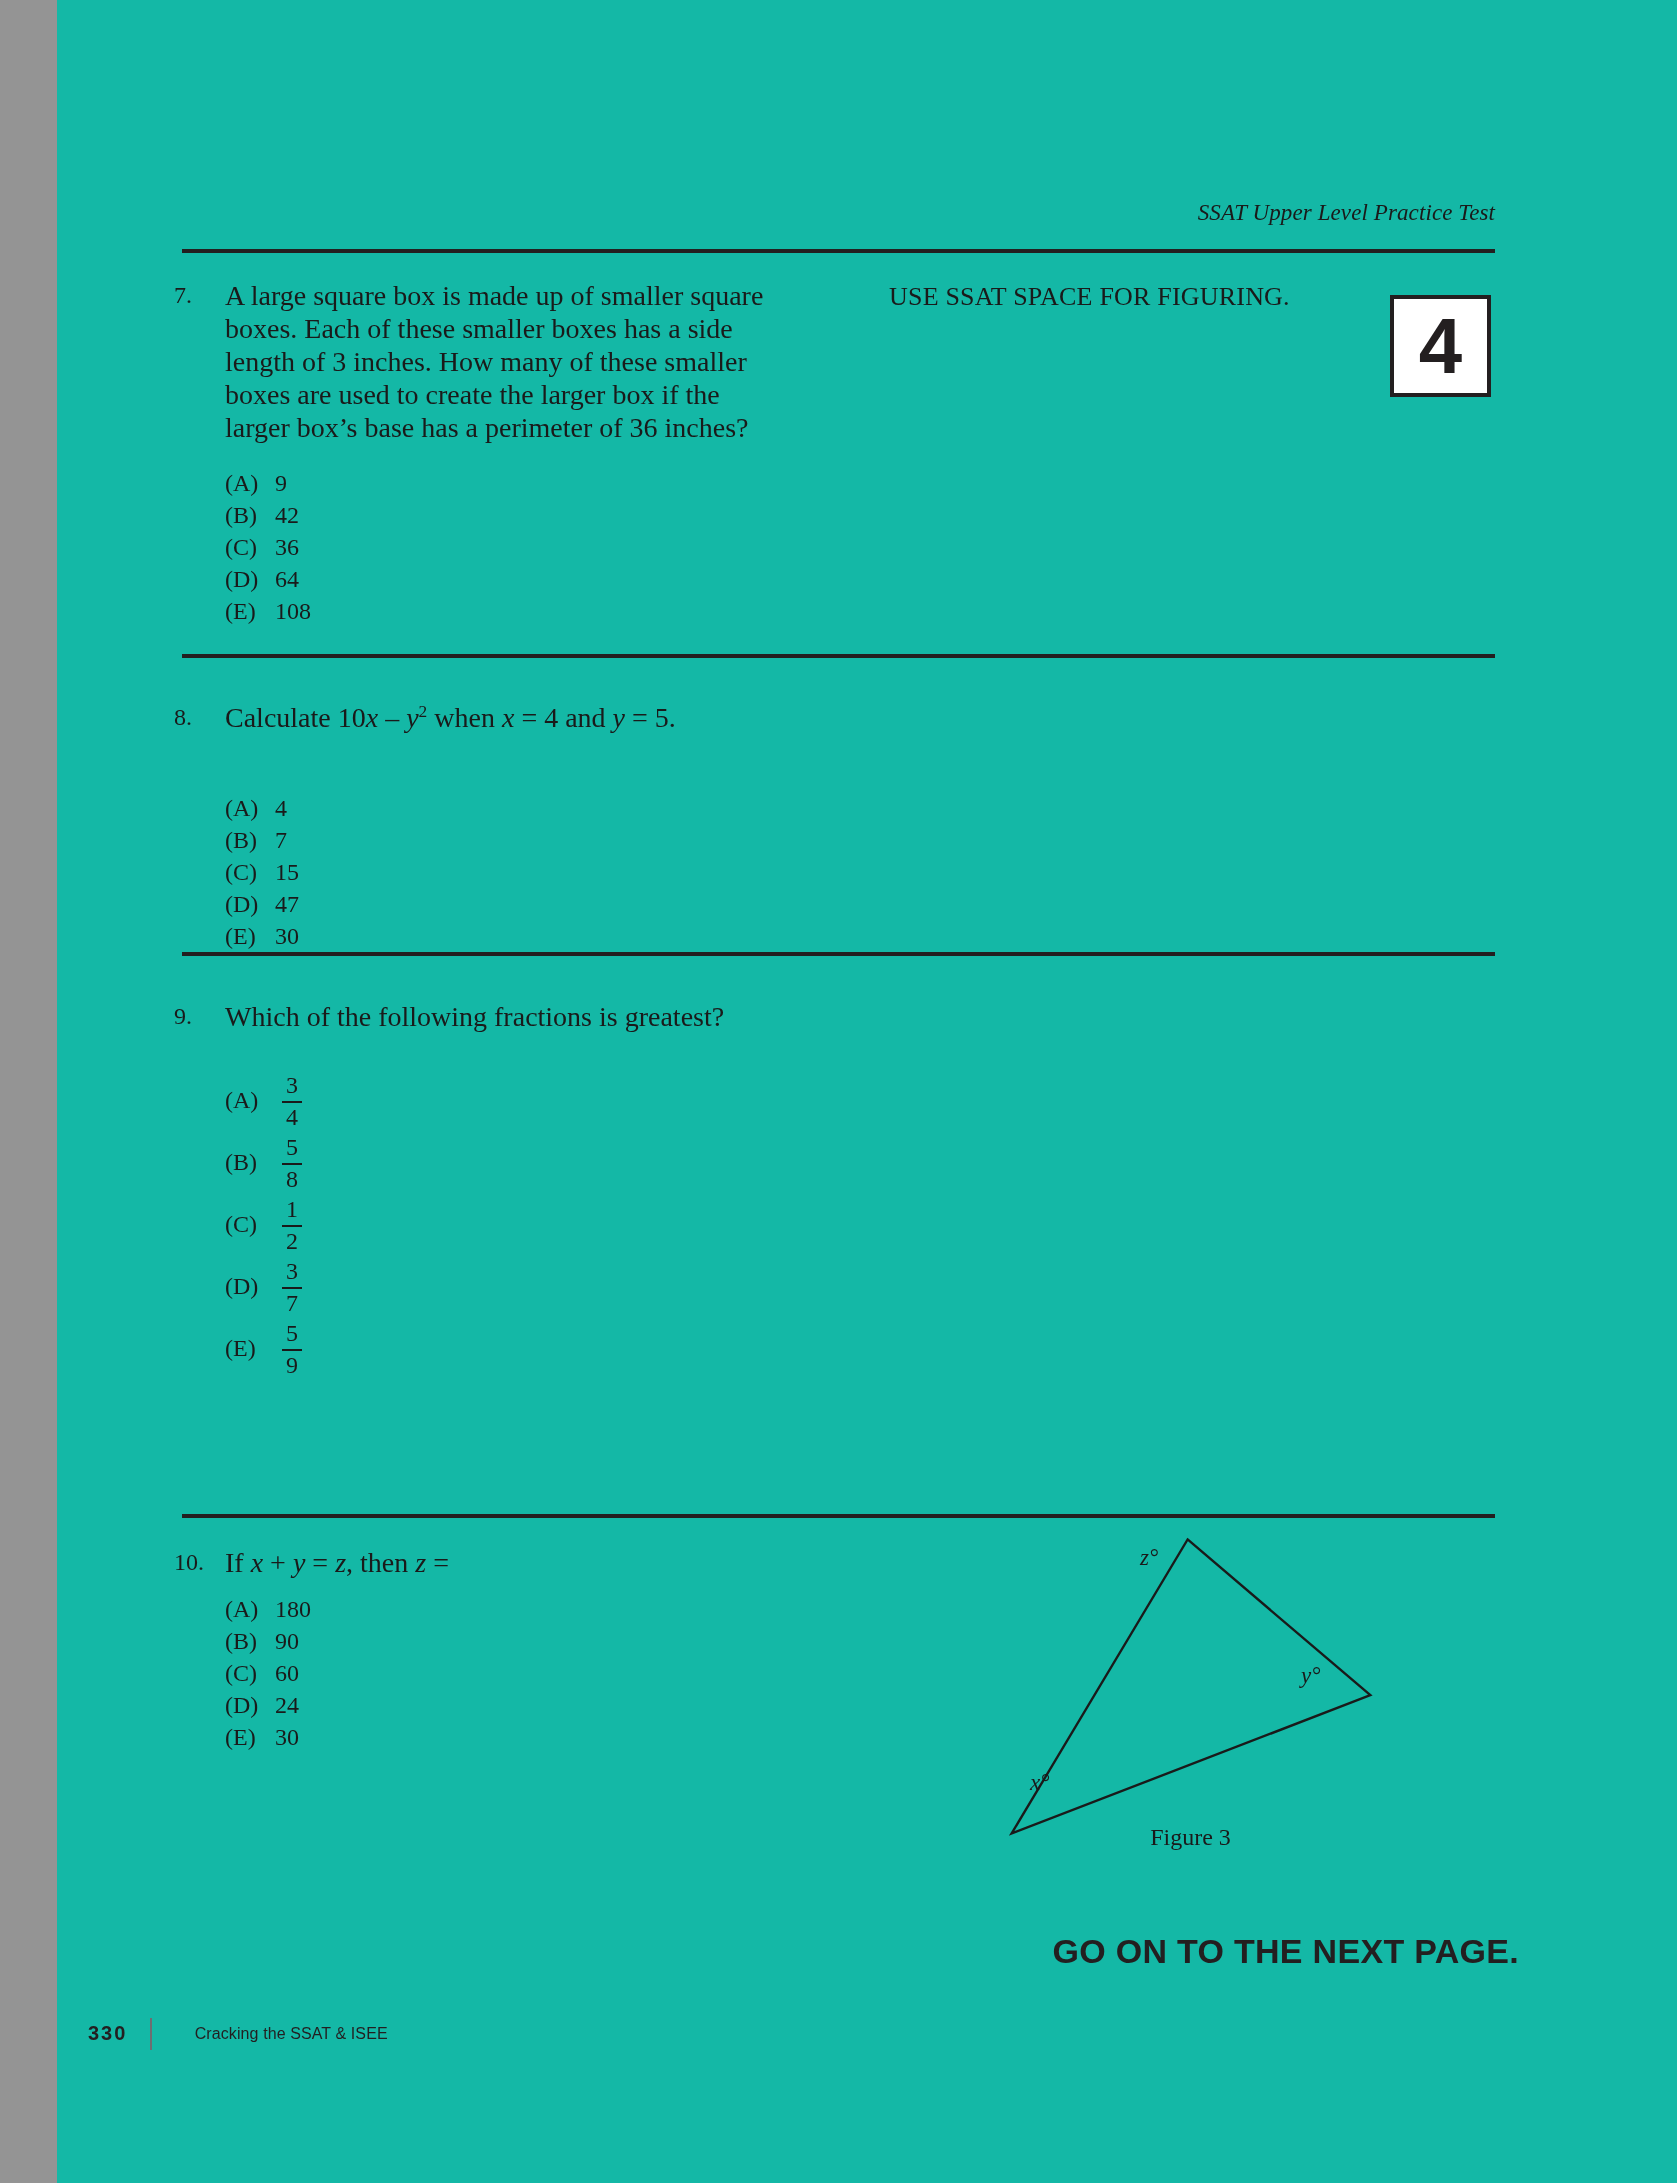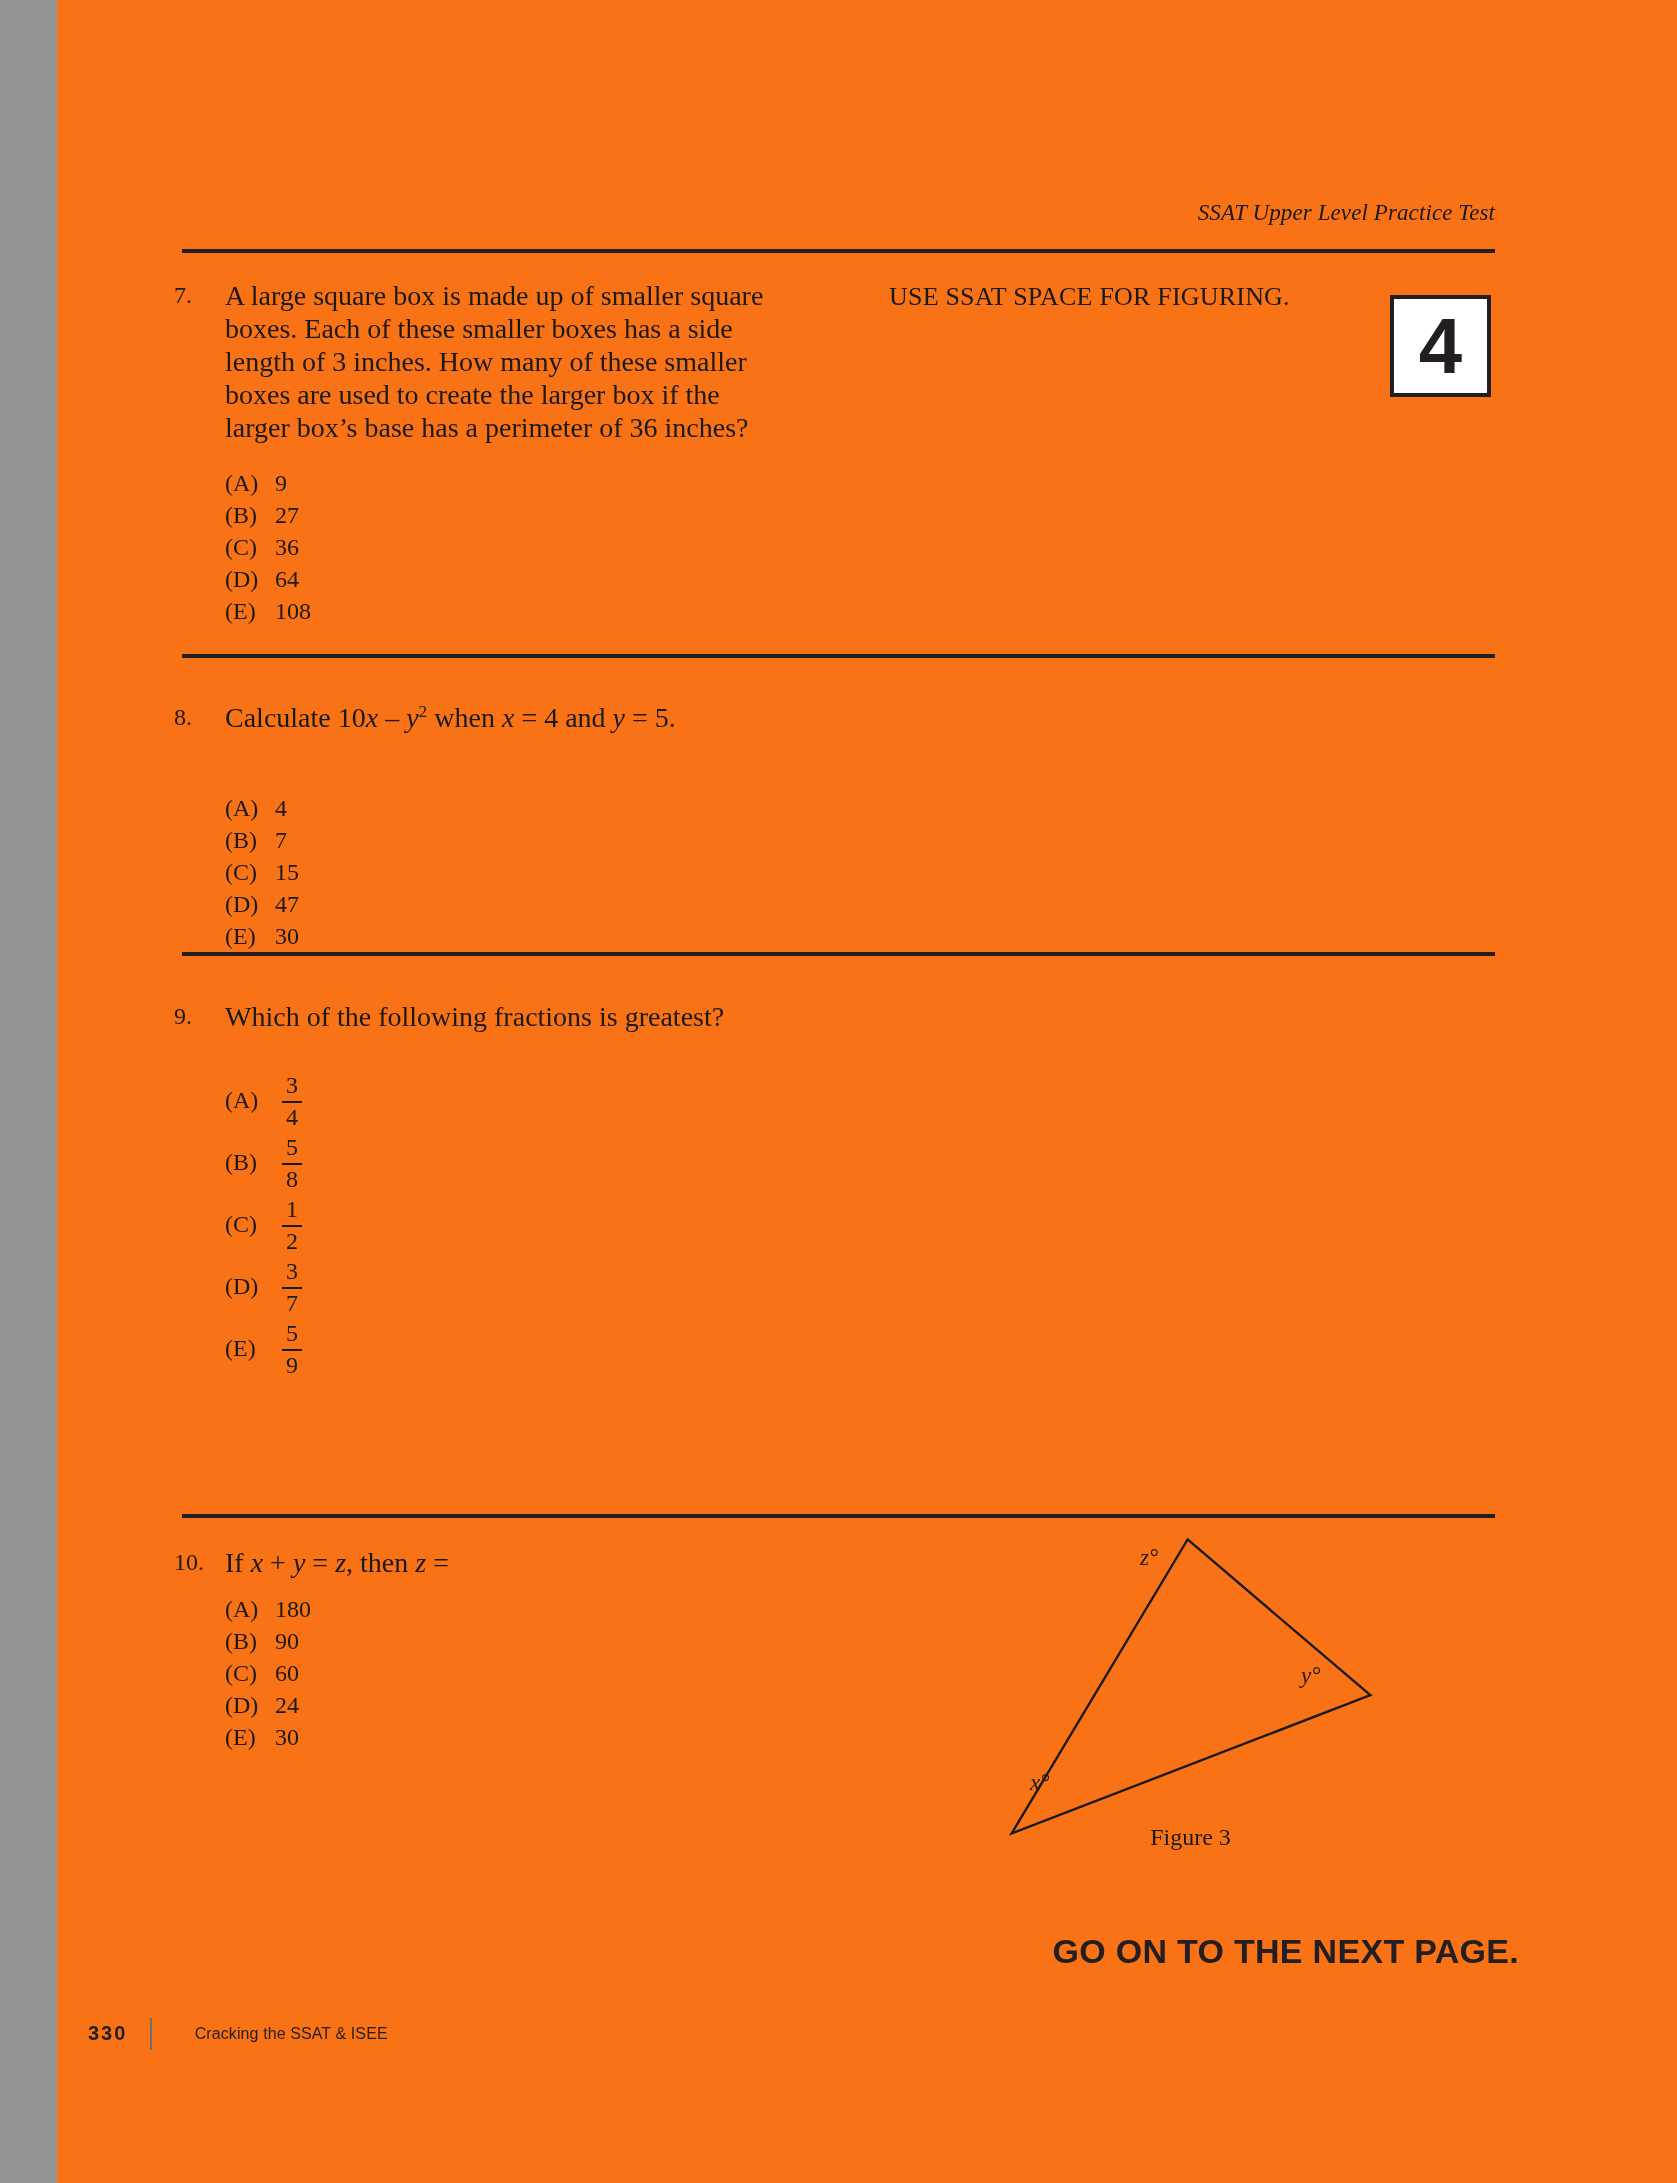--- a/index.html
+++ b/index.html
@@ -8,21 +8,21 @@
     background: #ffffff;
   }
   body {
     font-family: "Liberation Serif", "DejaVu Serif", serif;
     color: #1a1a1a;
   }
   #page {
     position: relative;
     width: 1678px;
     height: 2183px;
-    background: #f97316;
+    background: #14b8a6;
     overflow: hidden;
   }
   
   #gutter-band {
     position: absolute;
     left: 0;
     top: 0;
     width: 57px;
     height: 2183px;
     background: #949494;
@@ -241,21 +241,21 @@
   </div>
 
   <div class="question">
     <div class="q-num" style="left:174px; top:279px;">7.</div>
     <div class="q-stem" style="left:225px; top:279px; width:539px;">A large square box is made up of smaller square boxes. Each of these smaller boxes has a side length of 3 inches. How many of these smaller boxes are used to create the larger box if the larger box’s base has a perimeter of 36 inches?</div>
     <div class="choices" style="left:225px; top:467px;">
       <div class="choice">
         <span class="letter">(A)</span><span class="val">9</span>
       </div>
       <div class="choice">
-        <span class="letter">(B)</span><span class="val">27</span>
+        <span class="letter">(B)</span><span class="val">42</span>
       </div>
       <div class="choice">
         <span class="letter">(C)</span><span class="val">36</span>
       </div>
       <div class="choice">
         <span class="letter">(D)</span><span class="val">64</span>
       </div>
       <div class="choice">
         <span class="letter">(E)</span><span class="val">108</span>
       </div>

